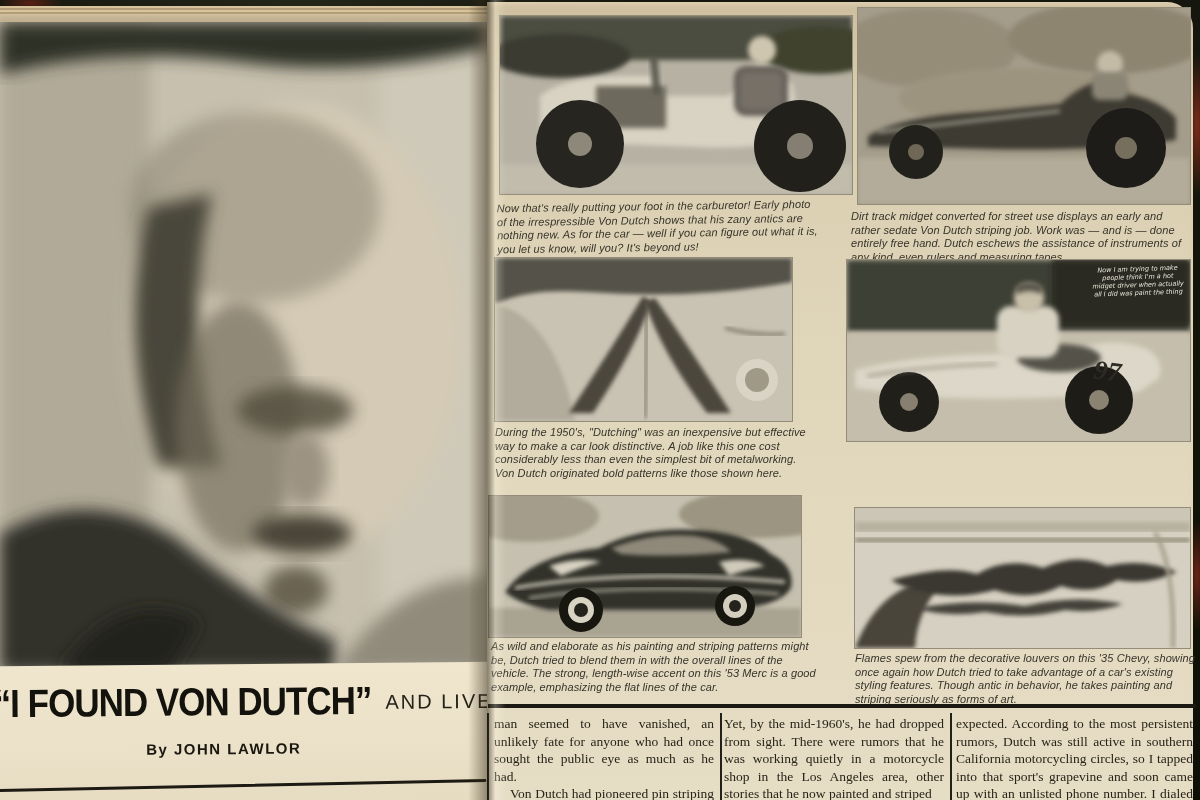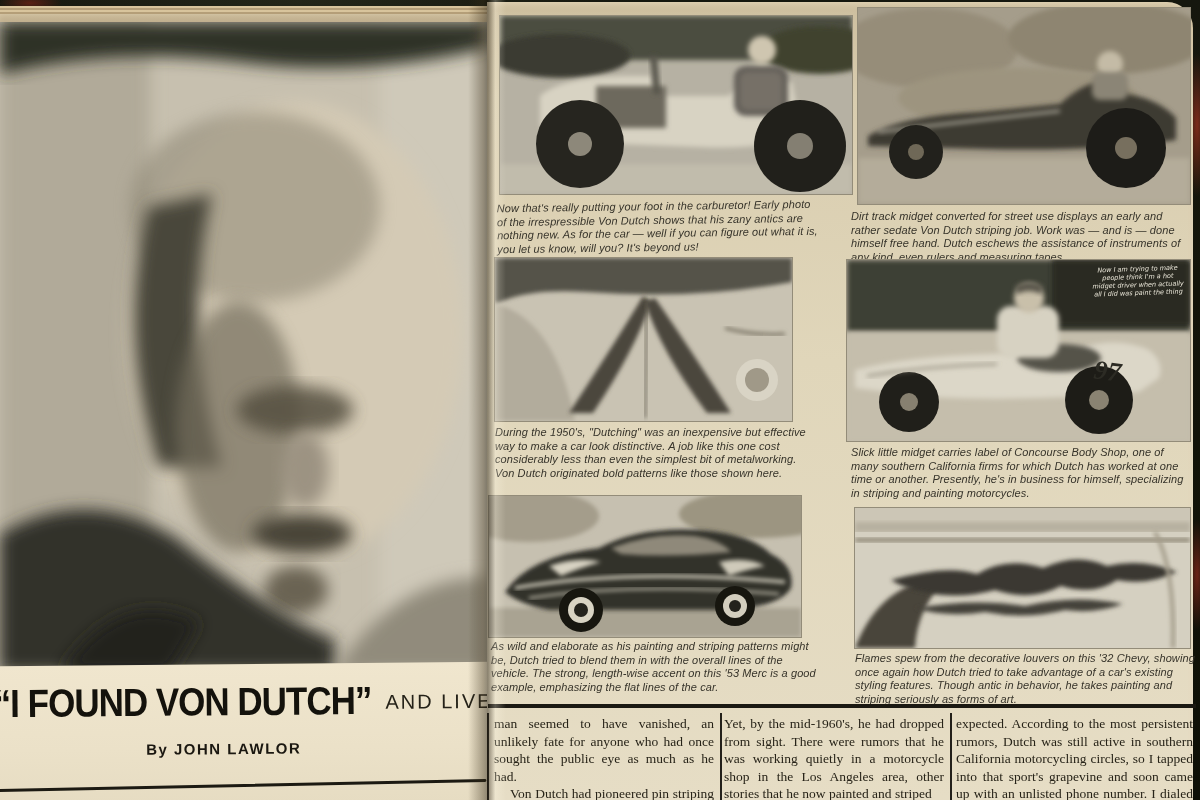--- a/index.html
+++ b/index.html
@@ -164,21 +164,21 @@
         <path d="M10,128 Q42,108 122,104 L202,96 Q230,70 252,74 L270,86 Q302,92 318,110 L318,132 Q242,144 122,141 L10,138 Z" fill="#3e3b33" filter="url(#f2)"></path>
         <path d="M20,124 Q120,112 202,103" stroke="#d8d3c3" stroke-width="2" fill="none" filter="url(#f2)"></path>
         <circle cx="252" cy="56" r="13" fill="#c4bba6" filter="url(#f2)"></circle>
         <rect x="234" y="64" width="36" height="28" rx="8" fill="#8b8576" filter="url(#f2)"></rect>
         <circle cx="268" cy="140" r="40" fill="#1d1c18"></circle>
         <circle cx="268" cy="140" r="11" fill="#776f5e"></circle>
         <circle cx="58" cy="144" r="27" fill="#22211c"></circle>
         <circle cx="58" cy="144" r="8" fill="#6f6857"></circle>
       </svg>
     </div>
-    <div class="caption" style="left:364px;top:208px;width:342px">Dirt track midget converted for street use displays an early and rather sedate Von Dutch striping job. Work was — and is — done himself free hand. Dutch eschews the assistance of instruments of any kind, even rulers and measuring tapes.</div>
+    <div class="caption" style="left:364px;top:208px;width:342px">Dirt track midget converted for street use displays an early and rather sedate Von Dutch striping job. Work was — and is — done entirely free hand. Dutch eschews the assistance of instruments of any kind, even rulers and measuring tapes.</div>
 
     <div class="photo" style="left:8px;top:256px;width:297px;height:163px">
       <svg viewBox="0 0 297 163" preserveAspectRatio="none">
         <defs>
             <filter id="f3" x="-20%" y="-20%" width="140%" height="140%">
               <feGaussianBlur stdDeviation="2"></feGaussianBlur>
             </filter>
           </defs>
         <rect width="297" height="163" fill="#c9c3b3"></rect>
         <path d="M0,0 H297 V24 Q200,42 92,34 Q32,30 0,46 Z" fill="#54524a" filter="url(#f3)"></path>
@@ -211,21 +211,20 @@
         <path d="M168,26 Q182,18 196,26 L194,34 Q182,28 170,34 Z" fill="#5a564c" filter="url(#f4)"></path>
         <circle cx="62" cy="142" r="30" fill="#201f1a"></circle>
         <circle cx="62" cy="142" r="9" fill="#878070"></circle>
         <circle cx="252" cy="140" r="34" fill="#1d1c17"></circle>
         <circle cx="252" cy="140" r="10" fill="#8a8372"></circle>
         <path d="M20,116 Q80,106 150,104" stroke="#8b8576" stroke-width="2" fill="none" filter="url(#f4)"></path>
       </svg>
       <span class="car-number">97</span>
       <div class="handwritten-note">Now I am trying to make people think I'm a hot midget driver when actually all I did was paint the thing</div>
     </div>
-    <div class="caption" style="left:364px;top:444px;width:342px">Slick little midget carries label of Concourse Body Shop, one of many southern California firms for which Dutch has worked at one time or another. Presently, he's in business for himself, specializing in striping and painting motorcycles.</div>
 
     <div class="photo" style="left:2px;top:494px;width:312px;height:141px">
       <svg viewBox="0 0 312 141" preserveAspectRatio="none">
         <defs>
             <filter id="f5" x="-20%" y="-20%" width="140%" height="140%">
               <feGaussianBlur stdDeviation="2"></feGaussianBlur>
             </filter>
           </defs>
         <rect width="312" height="141" fill="#c6c0b0"></rect>
         <ellipse cx="40" cy="20" rx="70" ry="26" fill="#a49d8b" filter="url(#f5)"></ellipse>
@@ -257,21 +256,21 @@
         <rect width="335" height="140" fill="#ccc6b6"></rect>
         <rect y="14" width="335" height="10" fill="#b7b1a0" filter="url(#f6)"></rect>
         <rect y="24" width="335" height="116" fill="#d5d0c1"></rect>
         <rect y="30" width="335" height="4" fill="#8a8371" filter="url(#f6)"></rect>
         <path d="M0,140 Q26,72 92,70 Q62,100 60,140 Z" fill="#49453b" filter="url(#f6)"></path>
         <path d="M36,72 Q92,56 122,66 Q152,48 188,60 Q222,44 252,58 Q288,50 322,64 Q292,78 262,72 Q240,88 206,78 Q176,94 140,82 Q102,92 70,84 Q48,80 36,72 Z" fill="#3a3830" filter="url(#f6)"></path>
         <path d="M60,100 Q120,90 170,98 Q220,86 268,96 Q240,106 210,102 Q170,112 130,104 Q92,110 60,100 Z" fill="#45423a" filter="url(#f6)"></path>
         <path d="M300,24 Q320,60 318,140" stroke="#a49d8b" stroke-width="4" fill="none" filter="url(#f6)"></path>
       </svg>
     </div>
-    <div class="caption" style="left:368px;top:650px;width:344px">Flames spew from the decorative louvers on this '32 Chevy, showing once again how Dutch tried to take advantage of a car's existing styling features. Though antic in behavior, he takes painting and striping seriously as forms of art.</div>
+    <div class="caption" style="left:368px;top:650px;width:344px">Flames spew from the decorative louvers on this '35 Chevy, showing once again how Dutch tried to take advantage of a car's existing styling features. Though antic in behavior, he takes painting and striping seriously as forms of art.</div>
 
     <div class="text-rule"></div>
     <div class="col-rule" style="left:0px"></div>
     <div class="col-rule" style="left:233px"></div>
     <div class="col-rule" style="left:463px"></div>
 
     <div class="col" style="left:7px;width:220px">
       <p>man seemed to have vanished, an unlikely fate for anyone who had once sought the public eye as much as he had.</p>
       <p>Von Dutch had pioneered pin striping and flame painting as customizing techniques. During the 1950's, the touch of</p>
     </div>

